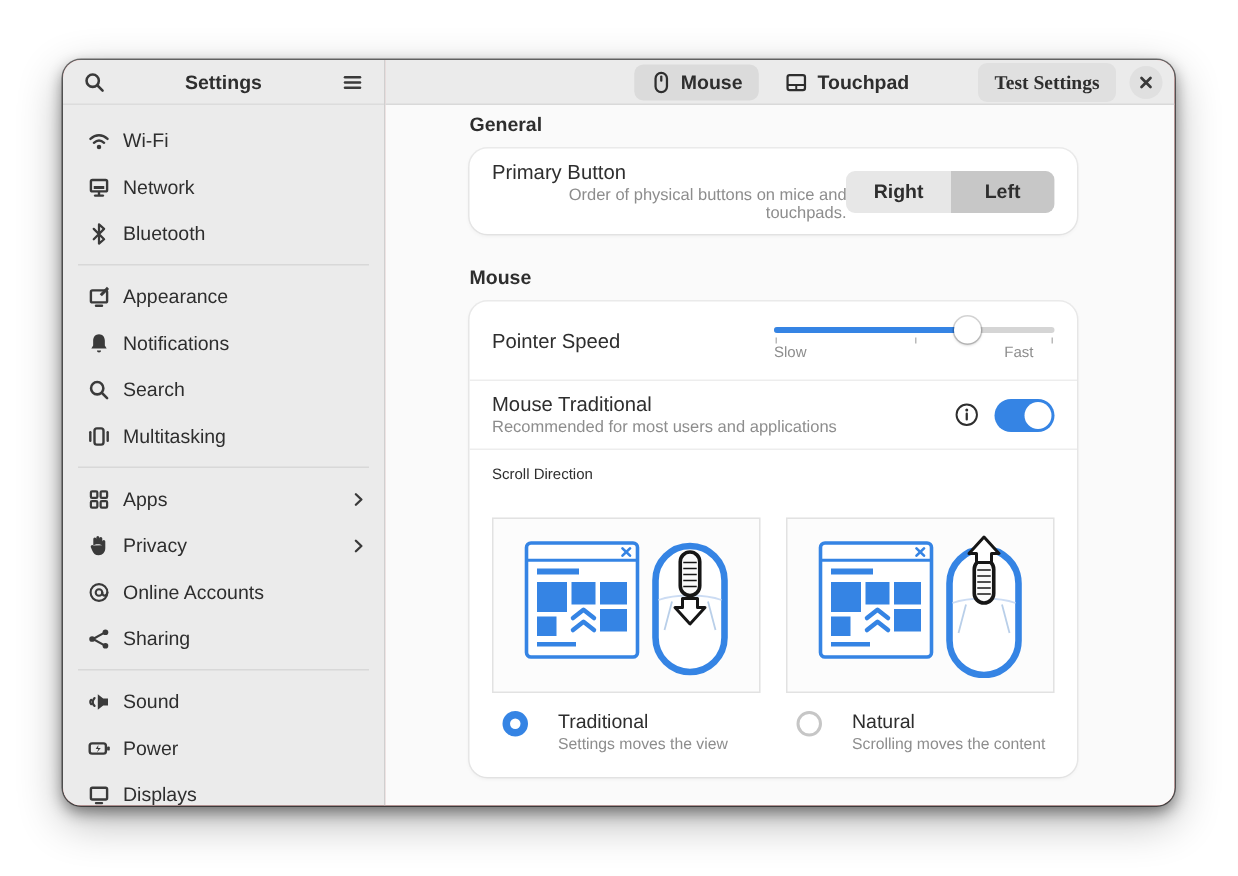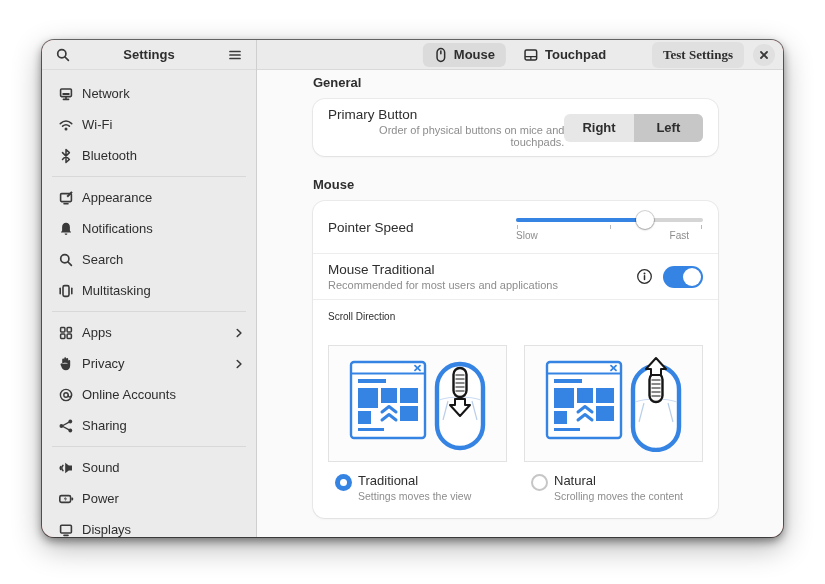--- a/index.html
+++ b/index.html
@@ -58,21 +58,21 @@
   .row-end { margin-left:auto; display:flex; align-items:center; gap:10px; }
   .toggle { width:40px; height:22px; border-radius:11px; background:#3584e4; position:relative; }
   .toggle-knob { position:absolute; top:2px; right:2px; width:18px; height:18px; border-radius:50%; background:#ffffff; }
 
   
   .scroll-row { display:block; padding:11px 15px 16px; }
   .scroll-title { font-size:10px; color:#2e2e2e; margin-bottom:23px; }
   .illus-grid { display:flex; gap:17px; }
   .illus-box { width:184px; height:117px; background:#fcfcfc; border:1px solid #e2e2e2; display:flex; align-items:center; justify-content:center; }
   .radio-grid { display:flex; gap:17px; margin-top:11px; }
-  .radio-opt { width:184px; display:flex; align-items:flex-start; gap:6px; padding-left:7px; }
+  .radio-opt { width:184px; display:flex; align-items:flex-start; gap:20px; padding-left:7px; }
   .radio { width:17px; height:17px; border-radius:50%; flex-shrink:0; margin-top:1px; position:relative; }
   .radio.on { background:#3584e4; }
   .radio.on::after { content:""; position:absolute; left:5px; top:5px; width:7px; height:7px; border-radius:50%; background:#fff; }
   .radio.off { background:#fff; border:2px solid #c6c6c6; }
   .radio-label { font-size:13px; color:#2e2e2e; }
   .radio-sub { font-size:10.5px; color:#8d8d8d; margin-top:2px; }
 </style>
 </head>
 <body>
 
@@ -95,36 +95,36 @@
                 <line x1="3" y1="8" x2="13" y2="8"></line>
                 <line x1="3" y1="11.5" x2="13" y2="11.5"></line>
               </g>
             </svg>
         </div>
       </div>
 
       <div class="sidebar-list">
         <div class="side-item">
           <svg width="16" height="16" viewBox="0 0 16 16">
-              <rect x="2.6" y="3" width="10.8" height="7.6" rx="1" fill="none" stroke="#3a3a3a" stroke-width="1.6"></rect>
-              <rect x="4.5" y="7" width="7" height="2" fill="#3a3a3a"></rect>
-              <line x1="8" y1="10.6" x2="8" y2="13" stroke="#3a3a3a" stroke-width="1.6"></line>
-              <line x1="5.4" y1="13.4" x2="10.6" y2="13.4" stroke="#3a3a3a" stroke-width="1.6" stroke-linecap="round"></line>
-            </svg>
-          <span>Network</span>
-        </div>
-        <div class="side-item">
-          <svg width="16" height="16" viewBox="0 0 16 16">
               <g fill="none" stroke="#3a3a3a" stroke-width="1.6" stroke-linecap="round">
                 <path d="M2.3 6.6 C5.8 3.4 10.2 3.4 13.7 6.6"></path>
                 <path d="M4.6 9.2 C6.8 7.3 9.2 7.3 11.4 9.2"></path>
               </g>
               <circle cx="8" cy="12" r="1.5" fill="#3a3a3a"></circle>
             </svg>
           <span>Wi-Fi</span>
+        </div>
+        <div class="side-item">
+          <svg width="16" height="16" viewBox="0 0 16 16">
+              <rect x="2.6" y="3" width="10.8" height="7.6" rx="1" fill="none" stroke="#3a3a3a" stroke-width="1.6"></rect>
+              <rect x="4.5" y="7" width="7" height="2" fill="#3a3a3a"></rect>
+              <line x1="8" y1="10.6" x2="8" y2="13" stroke="#3a3a3a" stroke-width="1.6"></line>
+              <line x1="5.4" y1="13.4" x2="10.6" y2="13.4" stroke="#3a3a3a" stroke-width="1.6" stroke-linecap="round"></line>
+            </svg>
+          <span>Network</span>
         </div>
         <div class="side-item">
           <svg width="16" height="16" viewBox="0 0 16 16">
               <path d="M4.5 4.6 L11.4 11.5 L8 14.4 L8 1.6 L11.4 4.6 L4.5 11.5" fill="none" stroke="#3a3a3a" stroke-width="1.5" stroke-linejoin="round" stroke-linecap="round"></path>
             </svg>
           <span>Bluetooth</span>
         </div>
 
         <div class="side-sep"></div>
 

